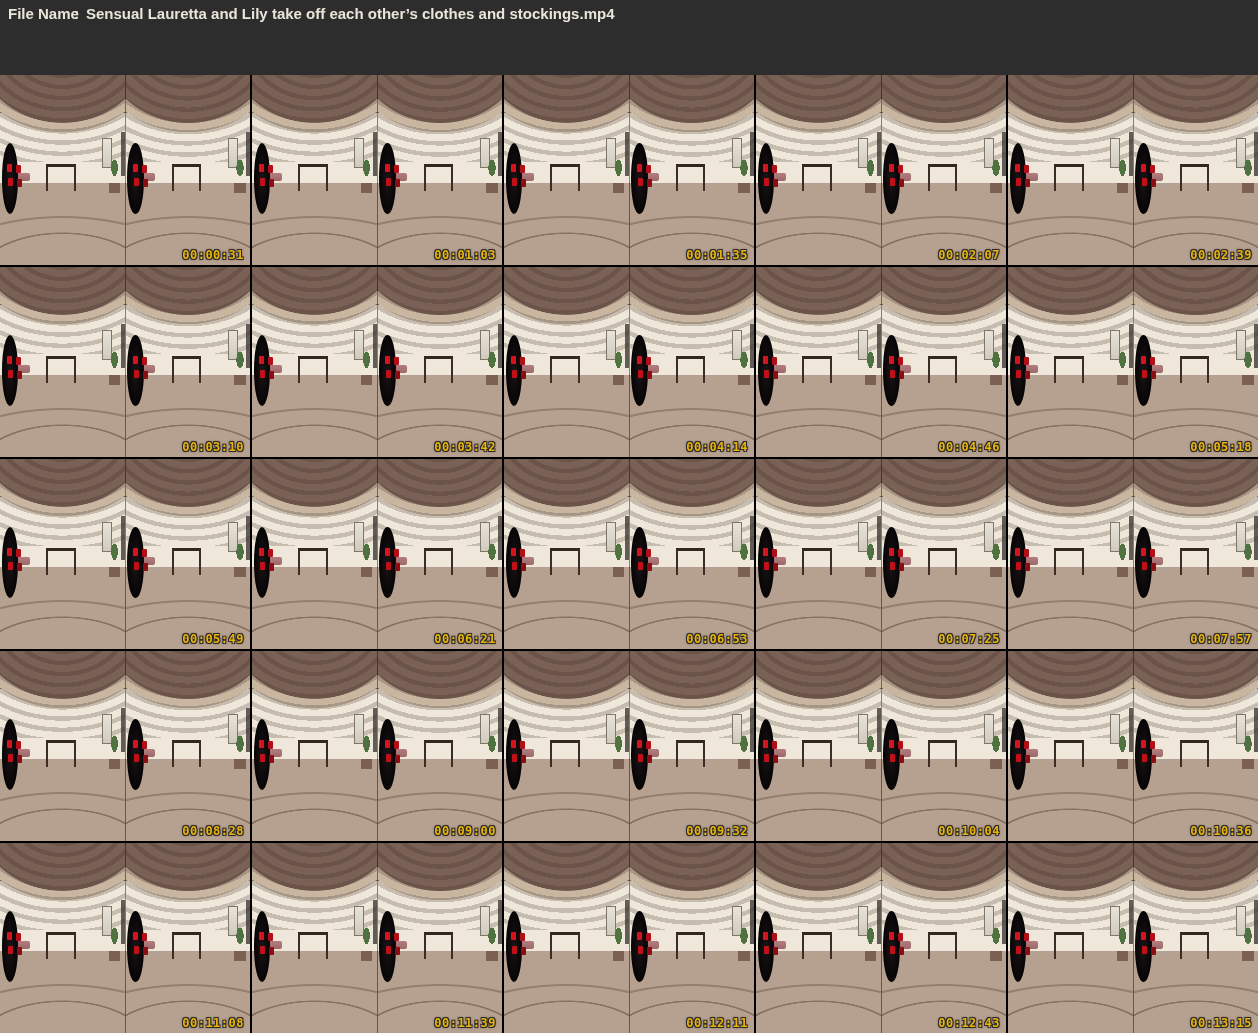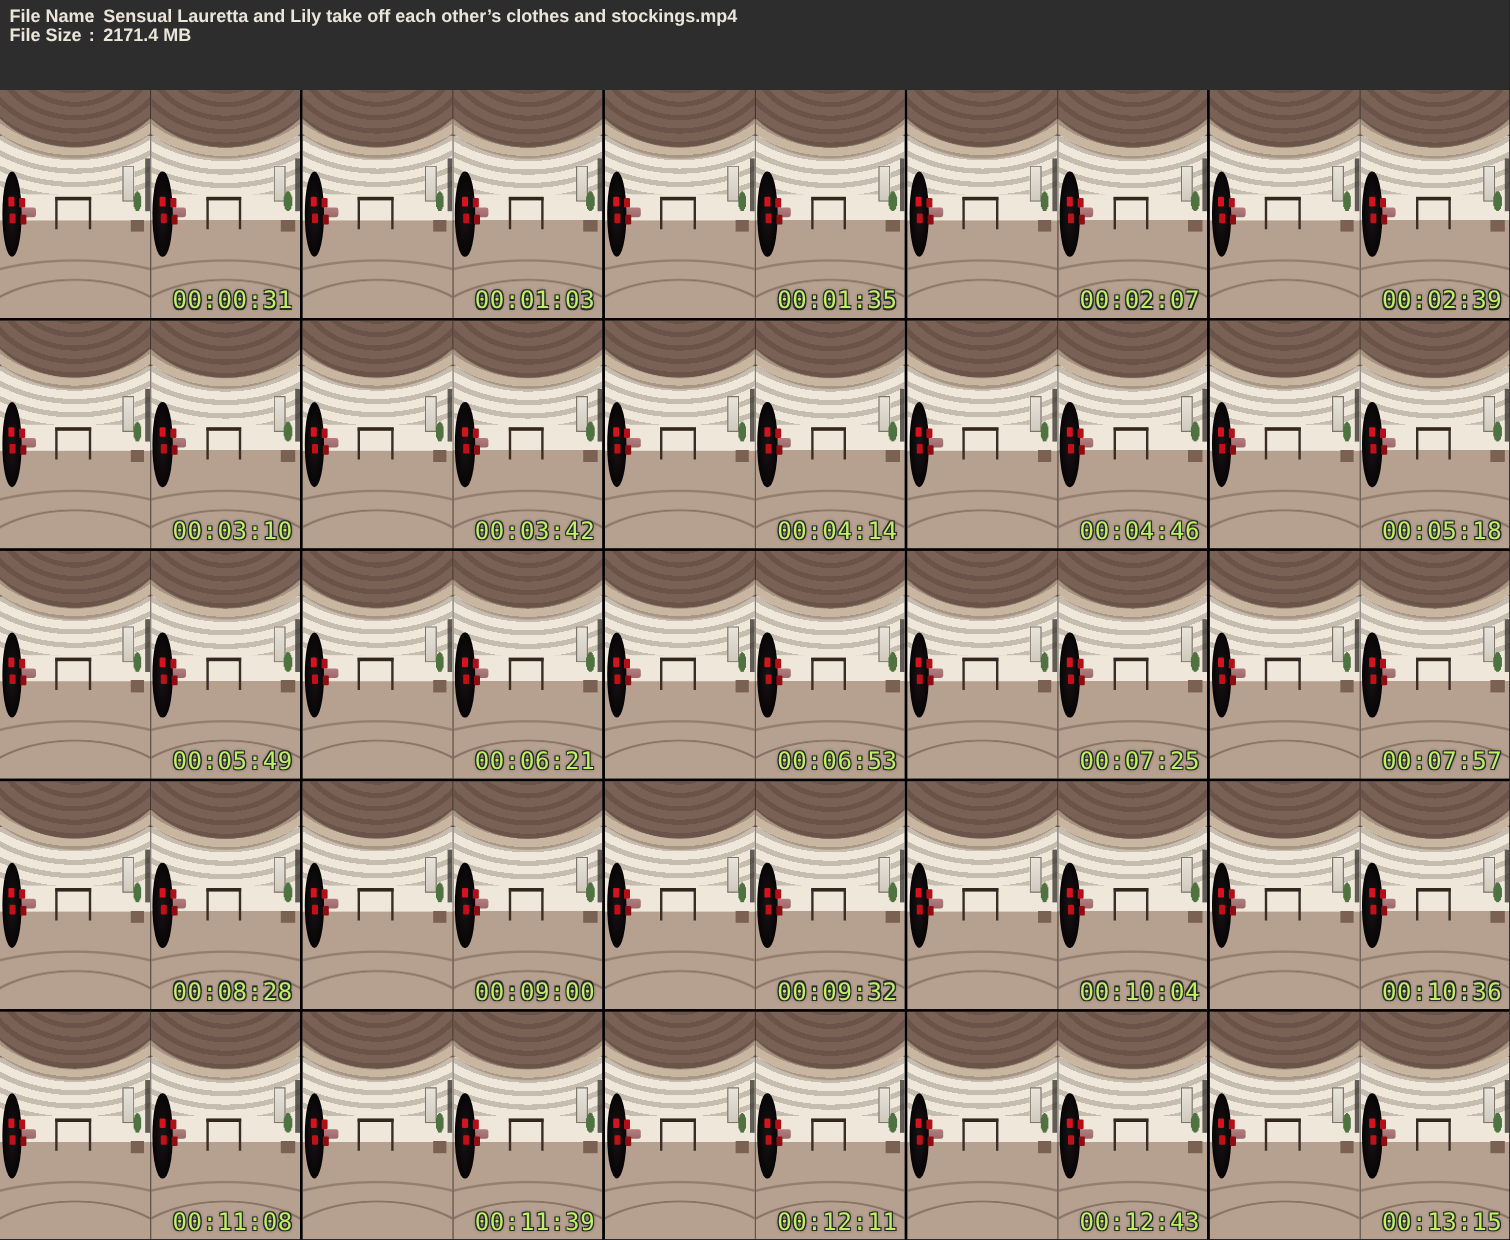--- a/index.html
+++ b/index.html
@@ -77,34 +77,31 @@
     position:absolute;left:37%;top:47%;width:24%;height:14%;
     border-top:3px solid #33261f;border-left:2px solid #3a2d25;border-right:2px solid #3a2d25;
     box-sizing:border-box;
   }
   .edge-dark{
     position:absolute;right:0;top:30%;width:3%;height:23%;background:#3d3833;opacity:.8;
   }
   .ts{
     position:absolute;right:6px;bottom:3px;z-index:3;
     font-family:"DejaVu Sans Mono","Liberation Mono",monospace;
-    font-size:20px;font-weight:normal;letter-spacing:.5px;color:#bef264;
+    font-size:12px;font-weight:bold;letter-spacing:.5px;color:#eab308;
     text-shadow:-1px -1px 0 #2a2a2a,1px -1px 0 #2a2a2a,-1px 1px 0 #2a2a2a,1px 1px 0 #2a2a2a,0 0 3px rgba(0,0,0,.8);
   }
 </style>
 </head>
 <body>
 
 <div class="header">
   <div class="info-row">
     <span class="lbl">File Name</span><span class="sep">:</span><span class="val">Sensual Lauretta and Lily take off each other’s clothes and stockings.mp4</span>
   </div>
-  <div class="info-row">
-    <span class="lbl">File Size</span><span class="sep">:</span><span class="val">2171.4 MB</span>
-  </div>
 </div>
 
 <div class="grid" id="grid">
     <div class="cell">
       <div class="eye left">
         <div class="beams"></div>
         <div class="floorlines"></div>
         <div class="bench"></div>
         <div class="oval">
           <div class="led"></div>

